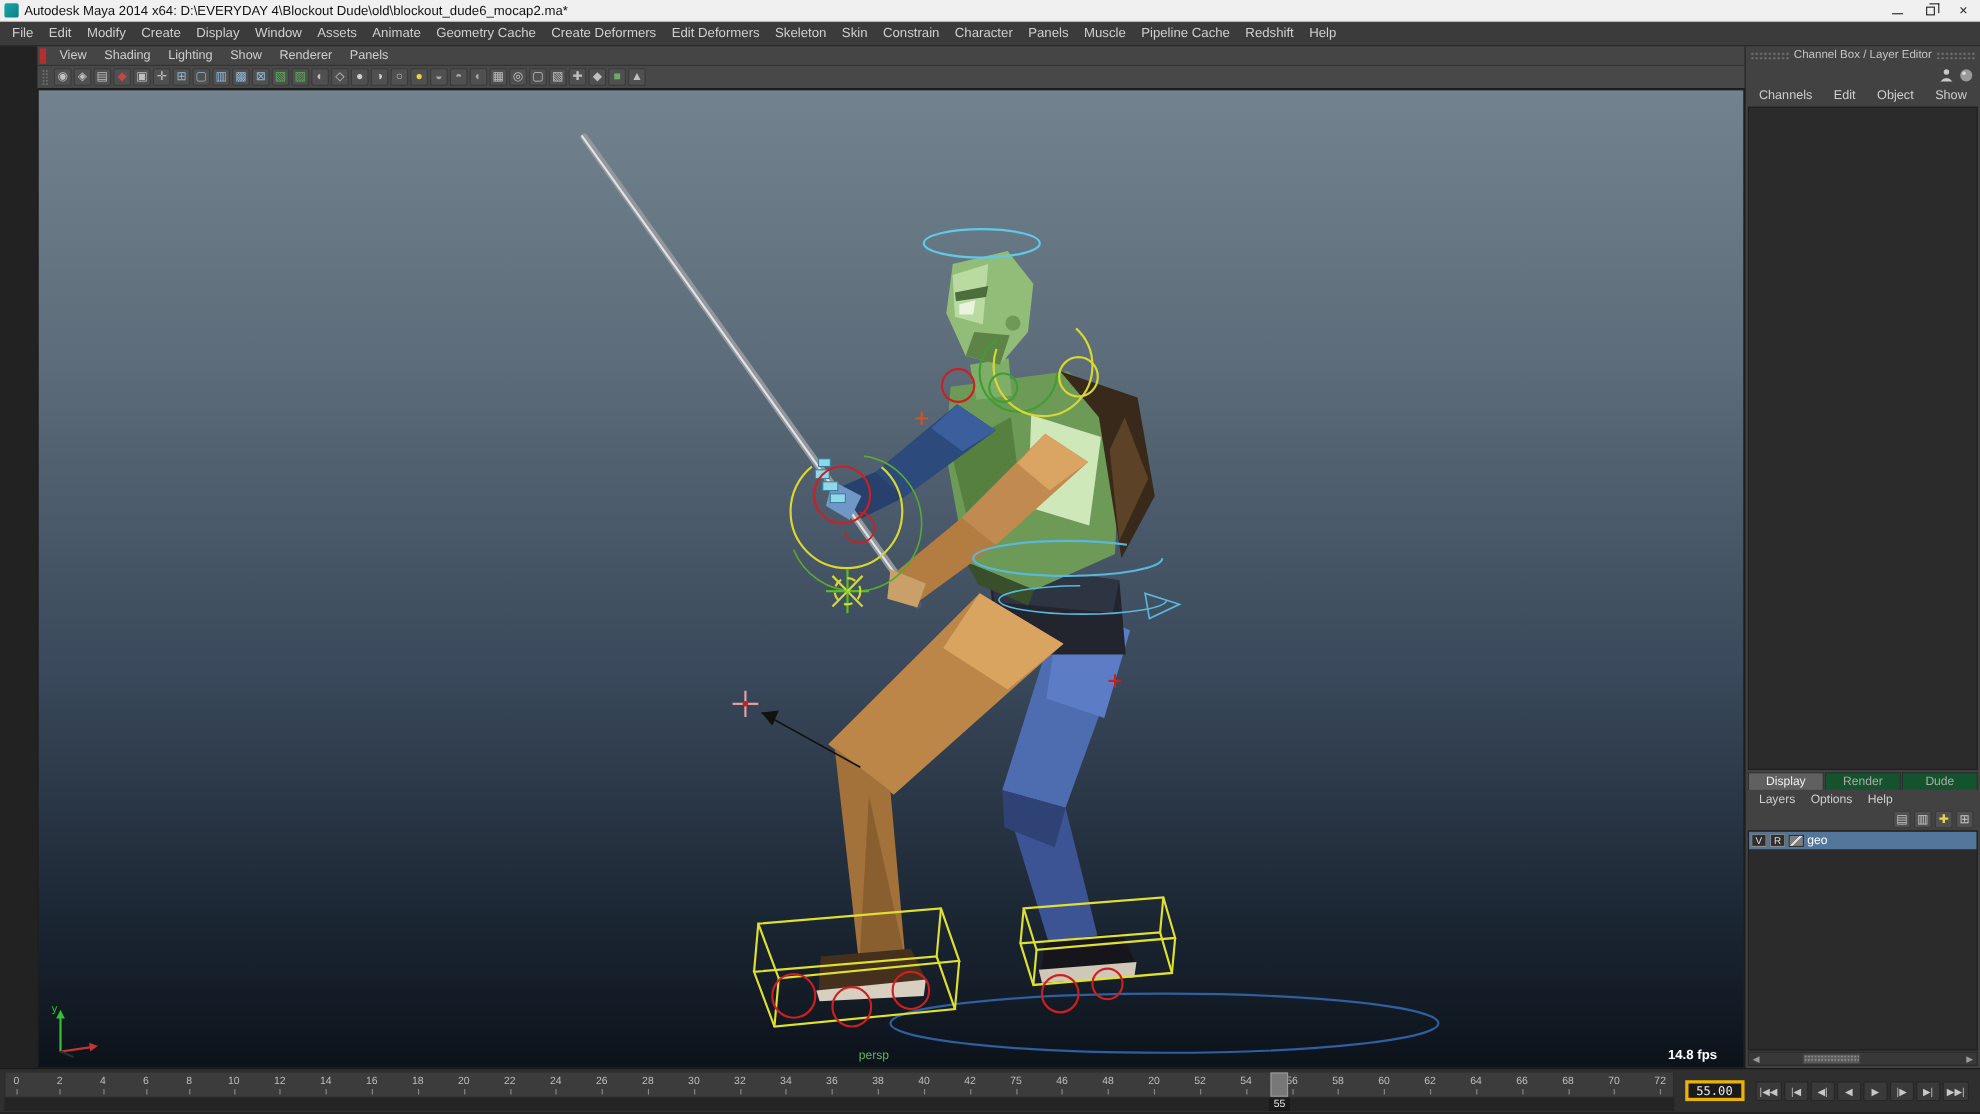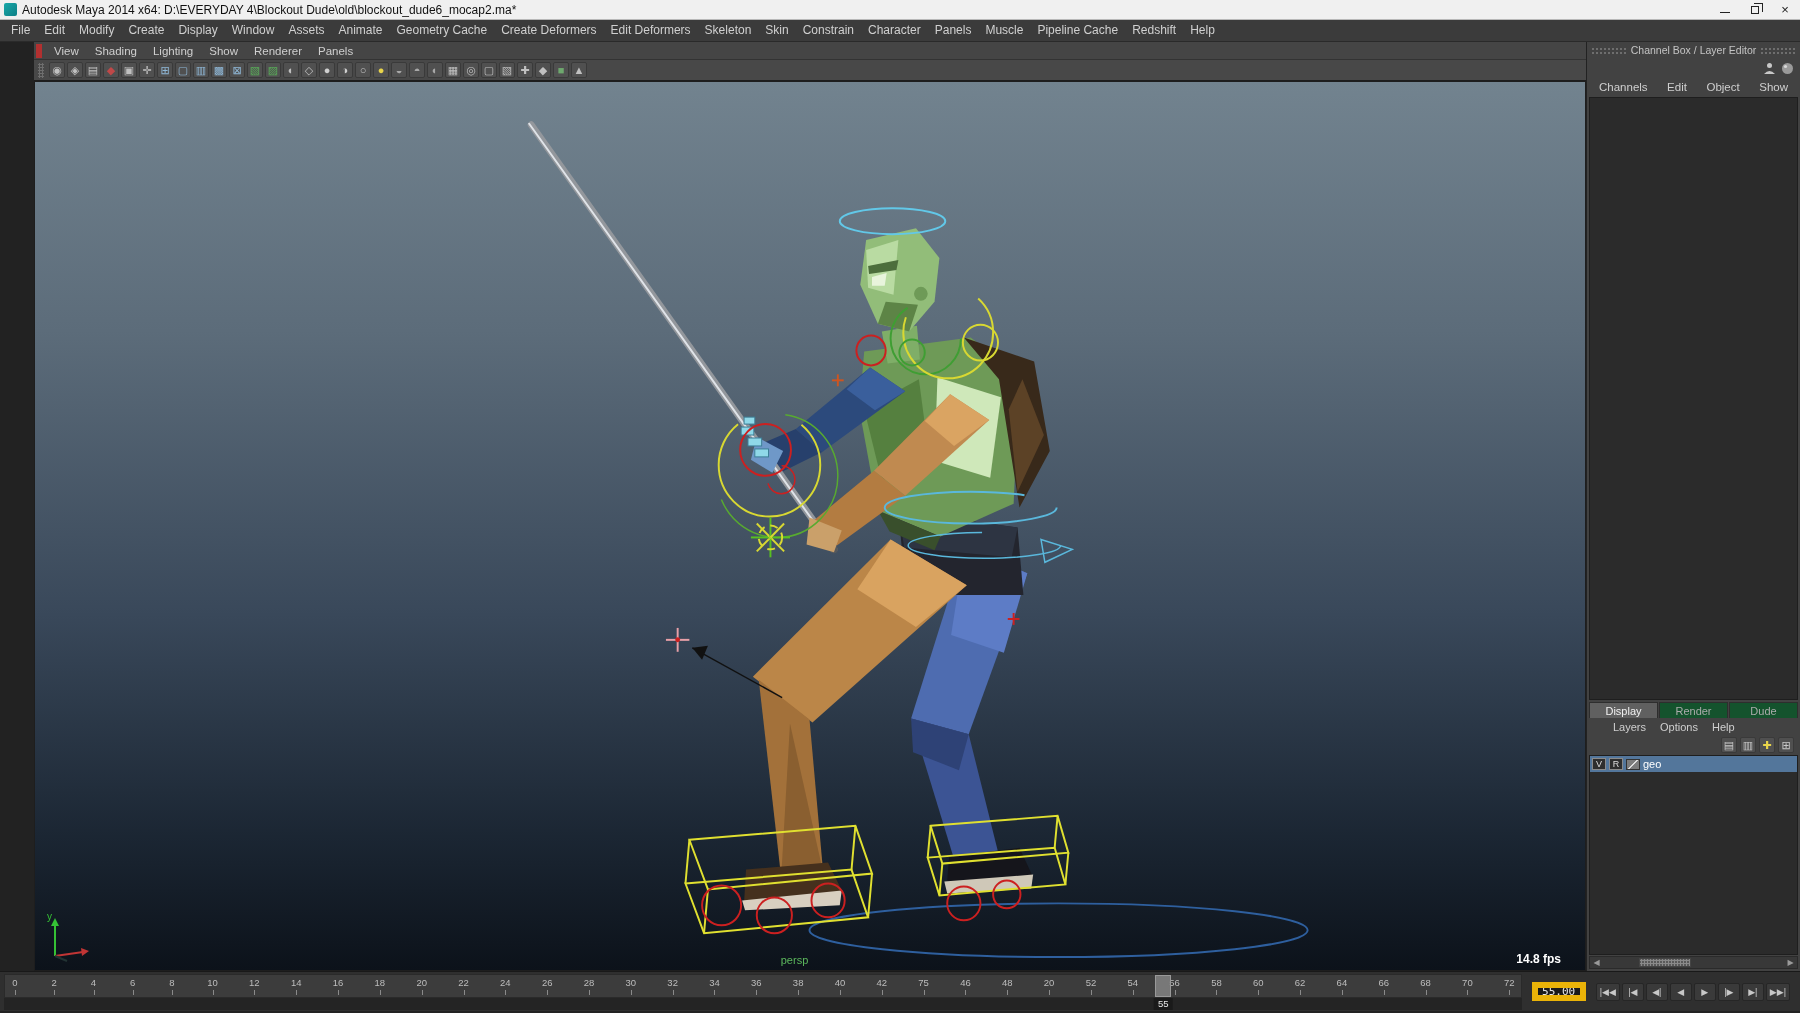--- a/index.html
+++ b/index.html
@@ -62,21 +62,21 @@
     gap:5px; padding-right:6px; }
   .cb-tabs { height:18px; display:flex; justify-content:space-between; align-items:center;
     padding:0 12px; }
   .cb-tab { color:#cfcfcf; font-size:11.5px; }
   .channel-well { flex:1; background:#2b2b2b; margin:1px 2px; border:1px solid #1e1e1e; }
 
   .layer-tabs { height:17px; display:flex; gap:1px; padding:1px 2px 0 2px; }
   .layer-tab { flex:1; text-align:center; font-size:11px; line-height:16px;
     background:#14532d; color:#ababab; border:1px solid #2e2e2e; border-bottom:none; }
   .layer-tab.active { background:#606060; color:#f0f0f0; }
-  .layer-menu { height:17px; display:flex; align-items:center; gap:2px; padding-left:20px; }
+  .layer-menu { height:17px; display:flex; align-items:center; gap:2px; padding-left:6px; }
   .lmenu-item { color:#cfcfcf; font-size:11px; padding:0 6px; }
   .layer-icons { height:20px; display:flex; justify-content:flex-end; align-items:center;
     gap:3px; padding-right:6px; }
   .layer-list { height:200px; background:#2b2b2b; margin:0 2px; border:1px solid #1e1e1e;
     overflow:hidden; }
   .layer-row { height:16px; display:flex; align-items:center; gap:3px; padding:0 2px;
     background:#53769b; }
   .layer-flag { width:14px; height:12px; background:#2e2e2e; border:1px solid #8a8a8a;
     color:#ddd; font-size:9px; line-height:10px; text-align:center; }
   .layer-swatch { width:14px; height:11px;
@@ -99,21 +99,21 @@
     display:flex; justify-content:space-between; align-items:flex-start; padding:2px 6px 0 6px;
     position:relative; overflow:hidden; }
   .tick { position:relative; font-size:9.5px; color:#bdbdbd; min-width:8px; text-align:center; }
   .tick::after { content:''; position:absolute; left:50%; top:13px; width:1px; height:5px; background:#8a8a8a; }
   .playhead { position:absolute; top:1px; height:22px; width:16px; transform:translateX(-50%);
     background:rgba(170,170,170,0.55); border:1px solid #999; }
   .timeline-subrow { height:12px; position:relative; background:#242424; }
   .playhead-label { position:absolute; top:0; transform:translateX(-50%);
     background:#1a1a1a; color:#e8e8e8; font-size:9.5px; line-height:12px; padding:0 4px; }
   .time-field { align-self:center; width:54px; height:19px; margin:0 6px;
-    background:#1a1a1a; border:6px solid #eab308; color:#e8e8e8; text-align:center;
+    background:#1a1a1a; border:3px solid #eab308; color:#e8e8e8; text-align:center;
     font-size:11px; font-family:"DejaVu Sans Mono", monospace; }
   .playback { display:flex; align-items:center; gap:2px; padding:0 10px 0 4px; }
   .pb-btn { height:18px; min-width:22px; padding:0 3px; background:#3a3a3a; border:1px solid #262626;
     color:#c8c8c8; font-size:9px; line-height:16px; text-align:center; border-radius:2px; white-space:nowrap;}
 </style>
 </head>
 <body>
 
 <div class="app">
 

